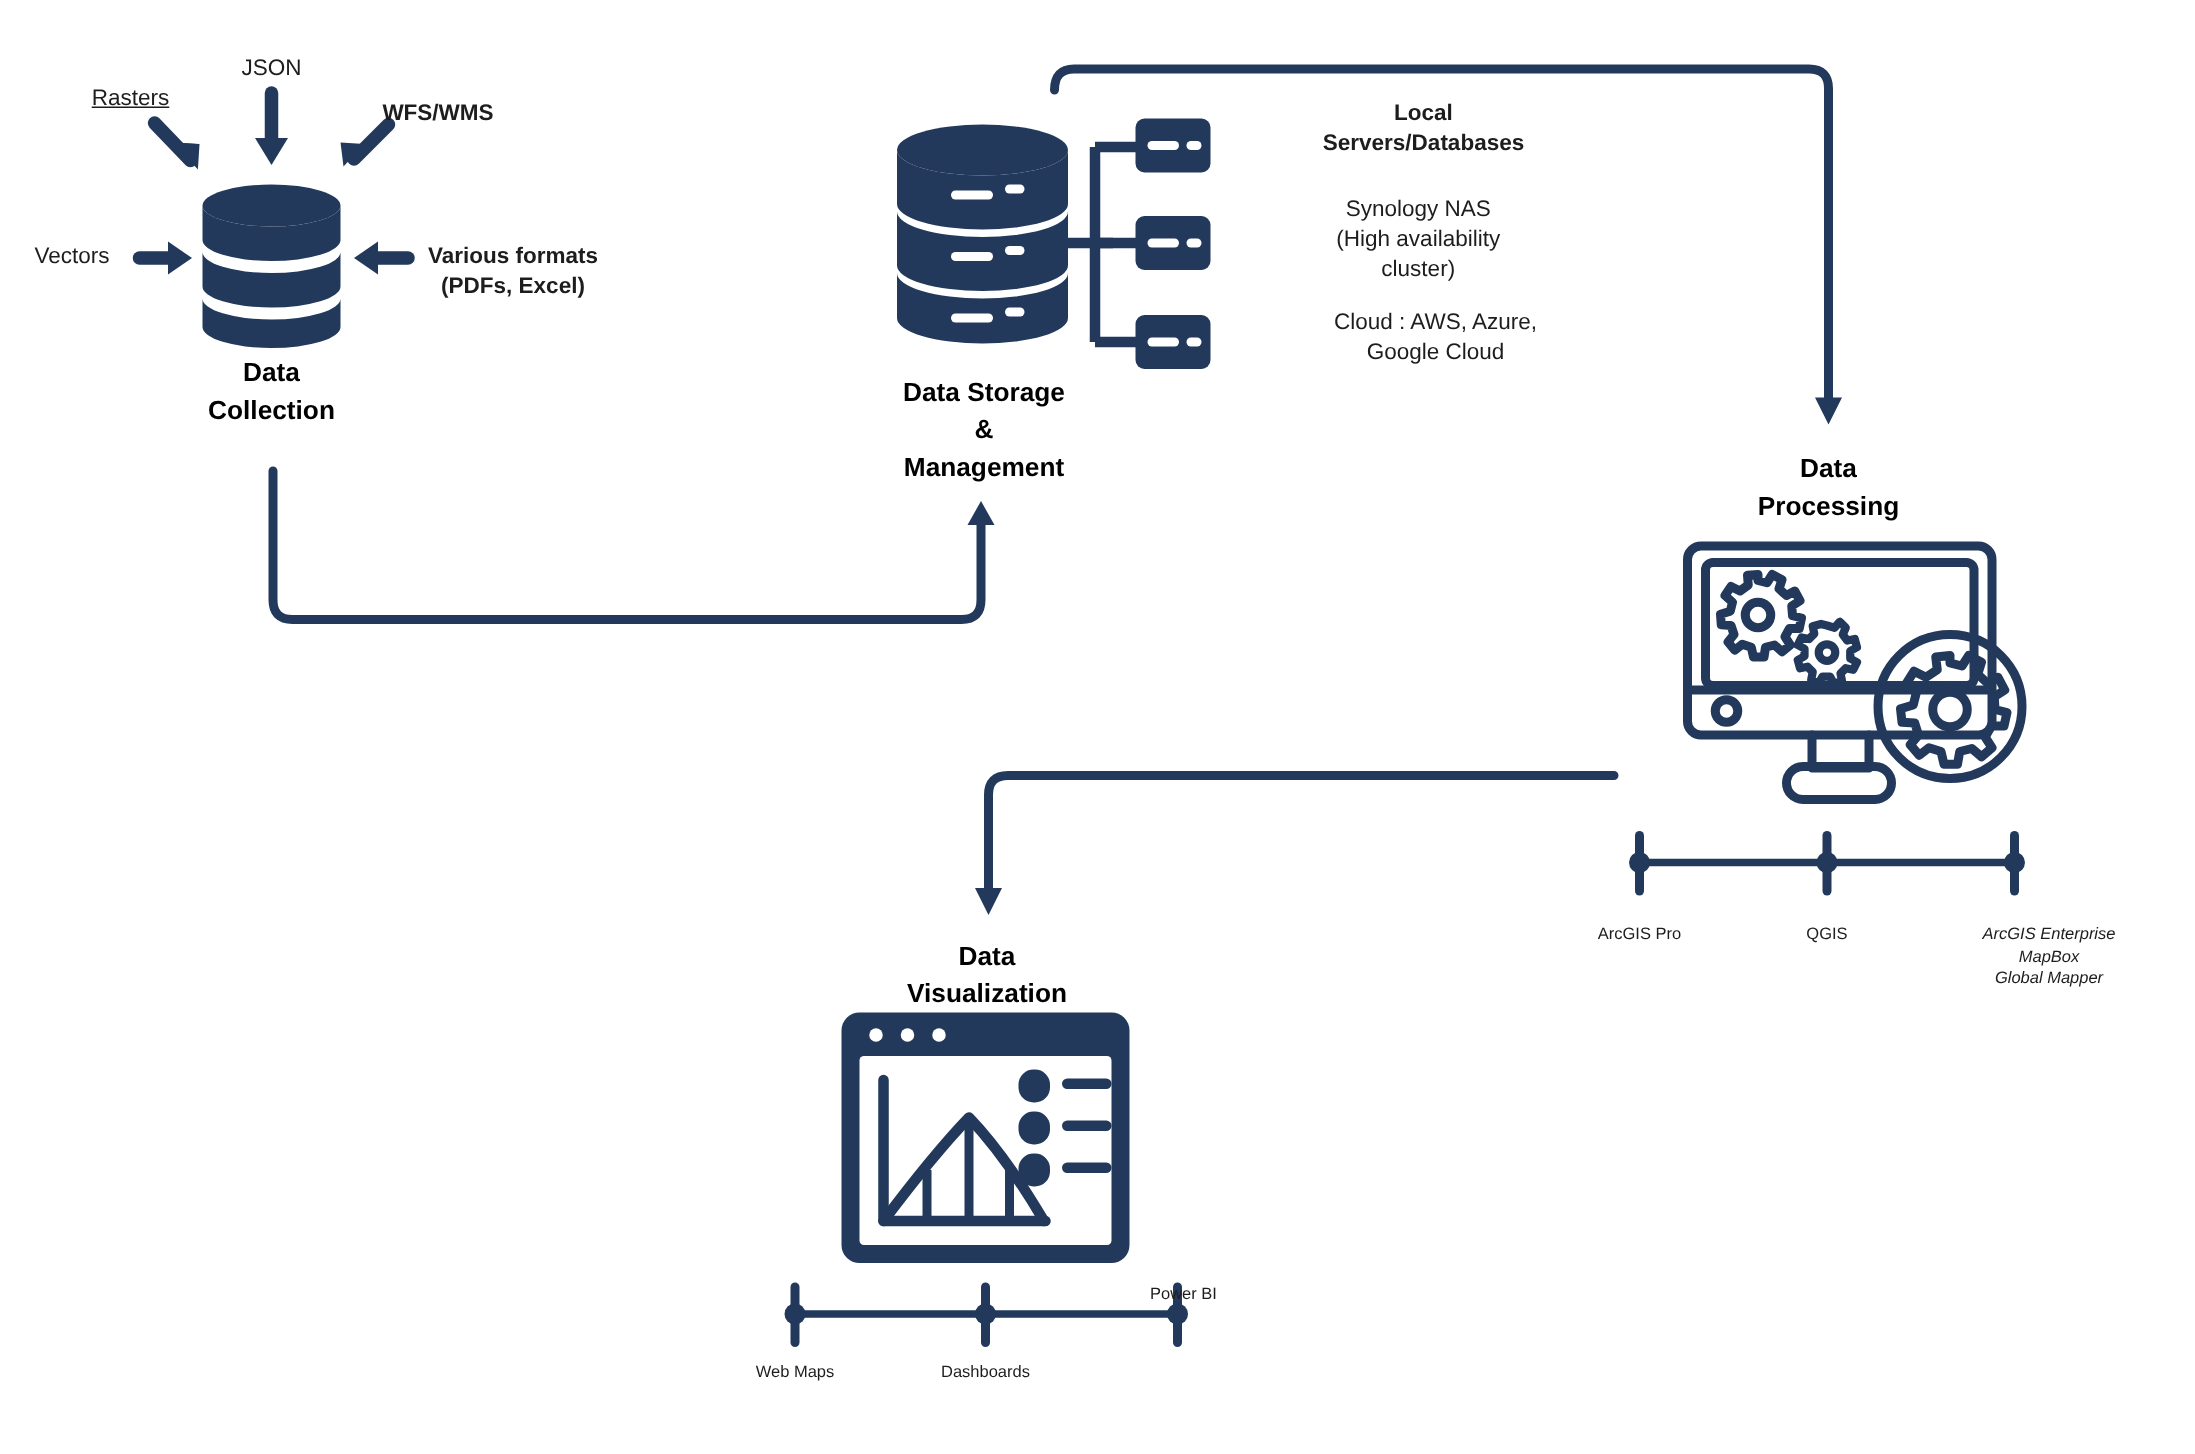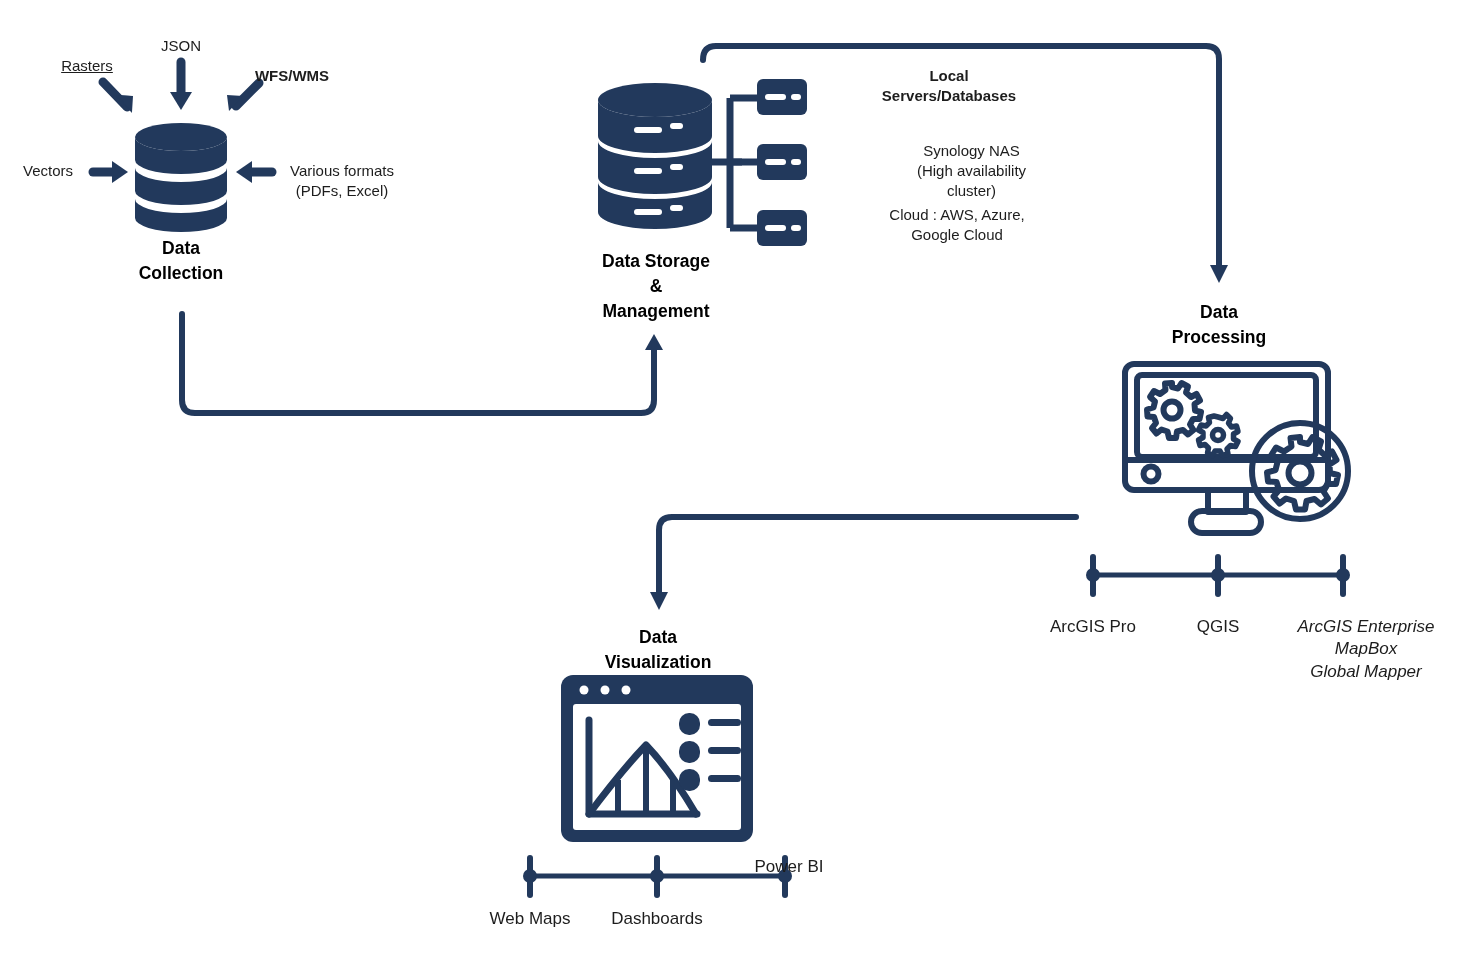--- a/index.html
+++ b/index.html
@@ -21,21 +21,21 @@
     position:absolute;
     font-weight:bold;
     font-size:17.5px;
     color:#000;
     text-align:center;
     line-height:1.42;
     white-space:pre-line;
   }
   .tick-label{
     position:absolute;
-    font-size:17px;
+    font-size:11px;
     color:#1d1d1d;
     text-align:center;
     line-height:1.32;
     white-space:pre-line;
   }
   svg{display:block;}
 </style>
 </head>
 <body>
 
@@ -218,29 +218,29 @@
     <circle cx="530" cy="876" r="7" fill="#22395c"></circle>
     <circle cx="657" cy="876" r="7" fill="#22395c"></circle>
     <circle cx="785" cy="876" r="7" fill="#22395c"></circle>
   </g>
 </svg>
 
 <div class="lbl" style="left:32px;top:56px;width:110px;text-decoration:underline;">Rasters</div>
 <div class="lbl" style="left:131px;top:36px;width:100px;">JSON</div>
 <div class="lbl" style="left:237px;top:66px;width:110px;font-weight:bold;">WFS/WMS</div>
 <div class="lbl" style="left:8px;top:161px;width:80px;">Vectors</div>
-<div class="lbl" style="left:278px;top:161px;width:128px;text-align:center;">Various formats
+<div class="lbl" style="left:278px;top:161px;width:128px;text-align:center;font-weight:bold;">Various formats
 (PDFs, Excel)</div>
 
 <div class="stage-title" style="left:101px;top:236px;width:160px;">Data
 Collection</div>
 
 <div class="lbl" style="left:804px;top:66px;width:290px;font-weight:bold;">Local
 Servers/Databases</div>
-<div class="lbl" style="left:808px;top:141px;width:275px;padding-left:26px;">Synology NAS
+<div class="lbl" style="left:808px;top:130px;width:275px;">Synology NAS
 (High availability
 cluster)</div>
 <div class="lbl" style="left:812px;top:205px;width:290px;">Cloud : AWS, Azure,
 Google Cloud</div>
 
 <div class="stage-title" style="left:570px;top:249px;width:172px;">Data Storage
 &amp;
 Management</div>
 
 <div class="stage-title" style="left:1134px;top:300px;width:170px;">Data

